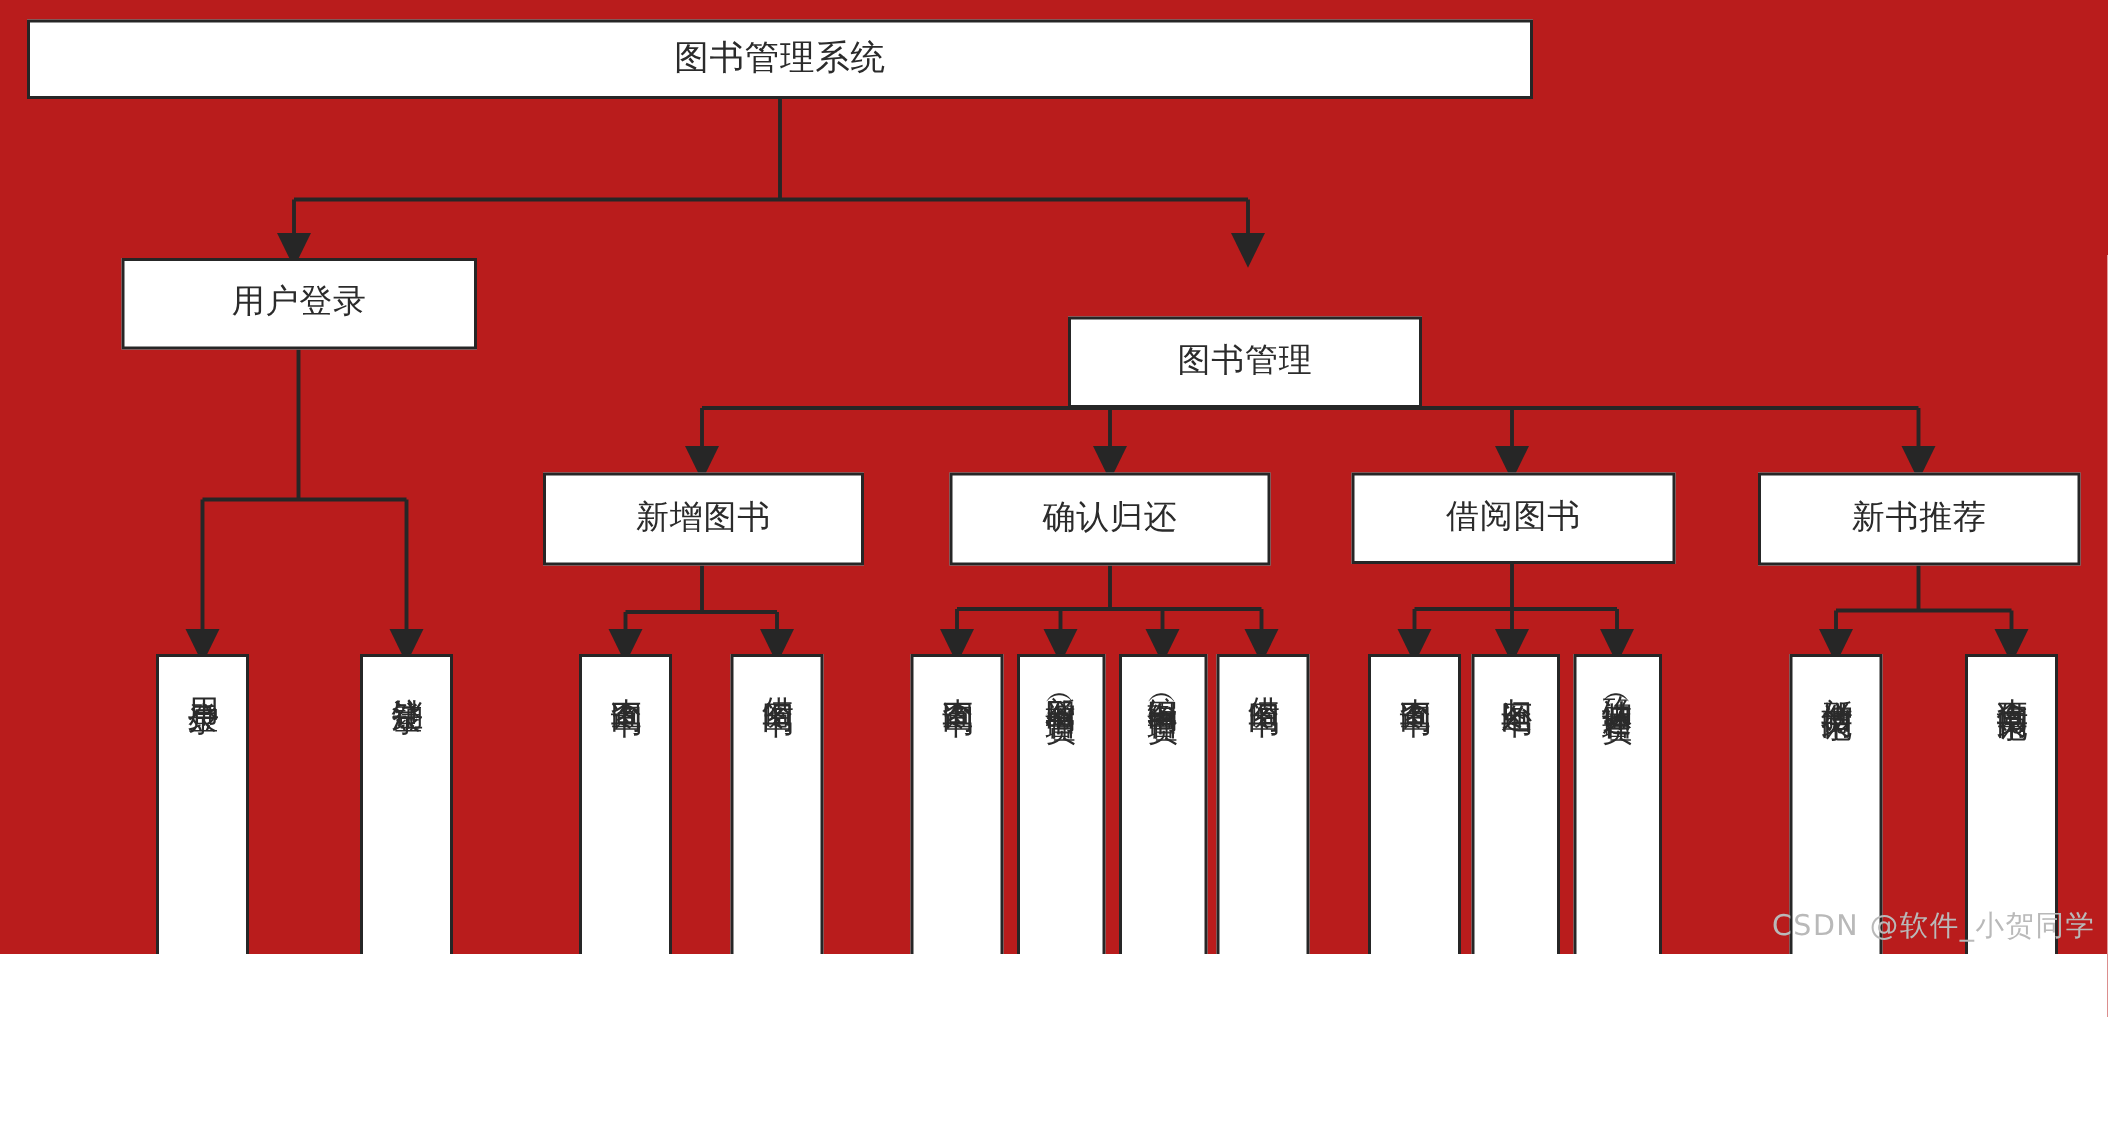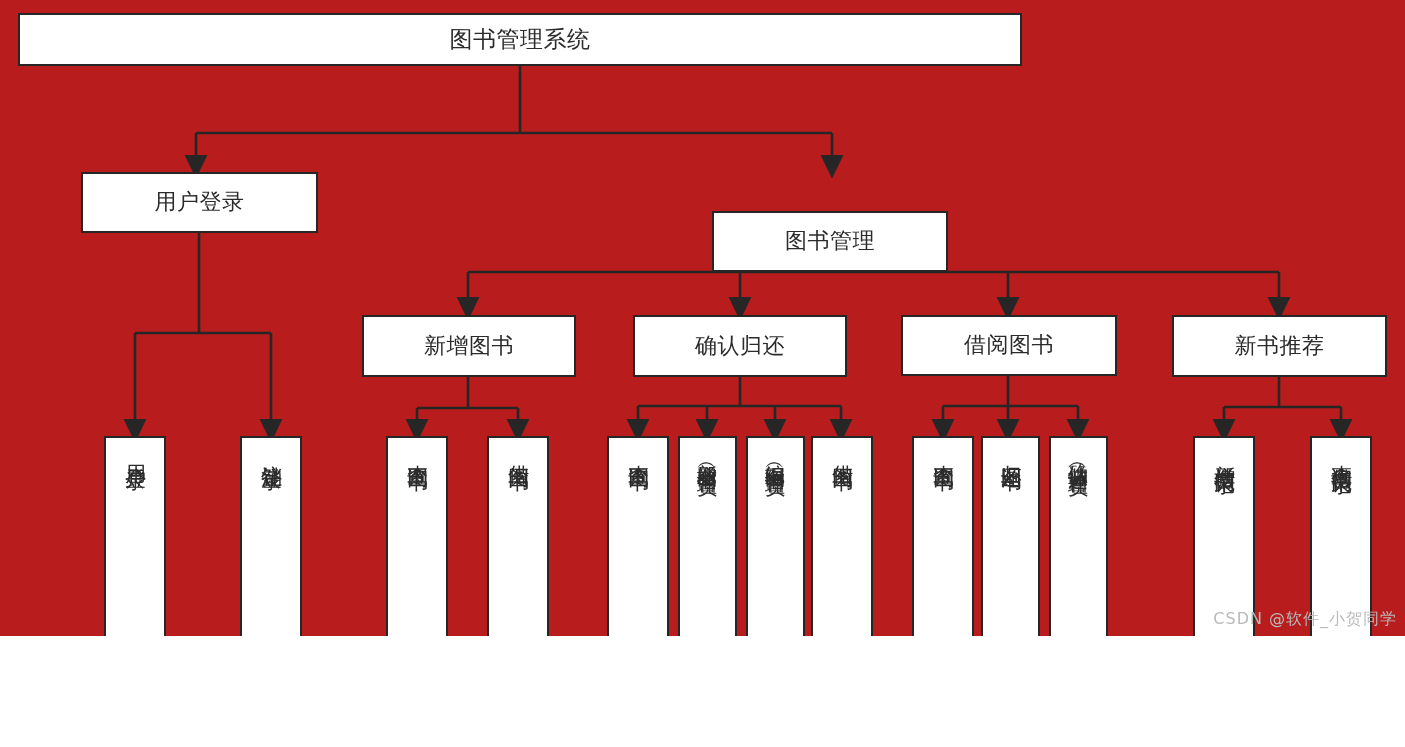--- a/index.html
+++ b/index.html
@@ -57,21 +57,21 @@
     text-orientation: upright;
     line-height: 1.30;
     letter-spacing: 2px;
     white-space: pre;
   }
   .node-leaf.leaf-tall .node-label { font-size: 20px; }
   #watermark {
     position: absolute;
     right: 8px;
     bottom: 6px;
-    font-size: 16px;
+    font-size: 19px;
     color: #b9b9b9;
     letter-spacing: 1px;
     z-index: 5;
     white-space: nowrap;
   }
 </style>
 </head>
 <body>
 
 <div id="diagram-root">

